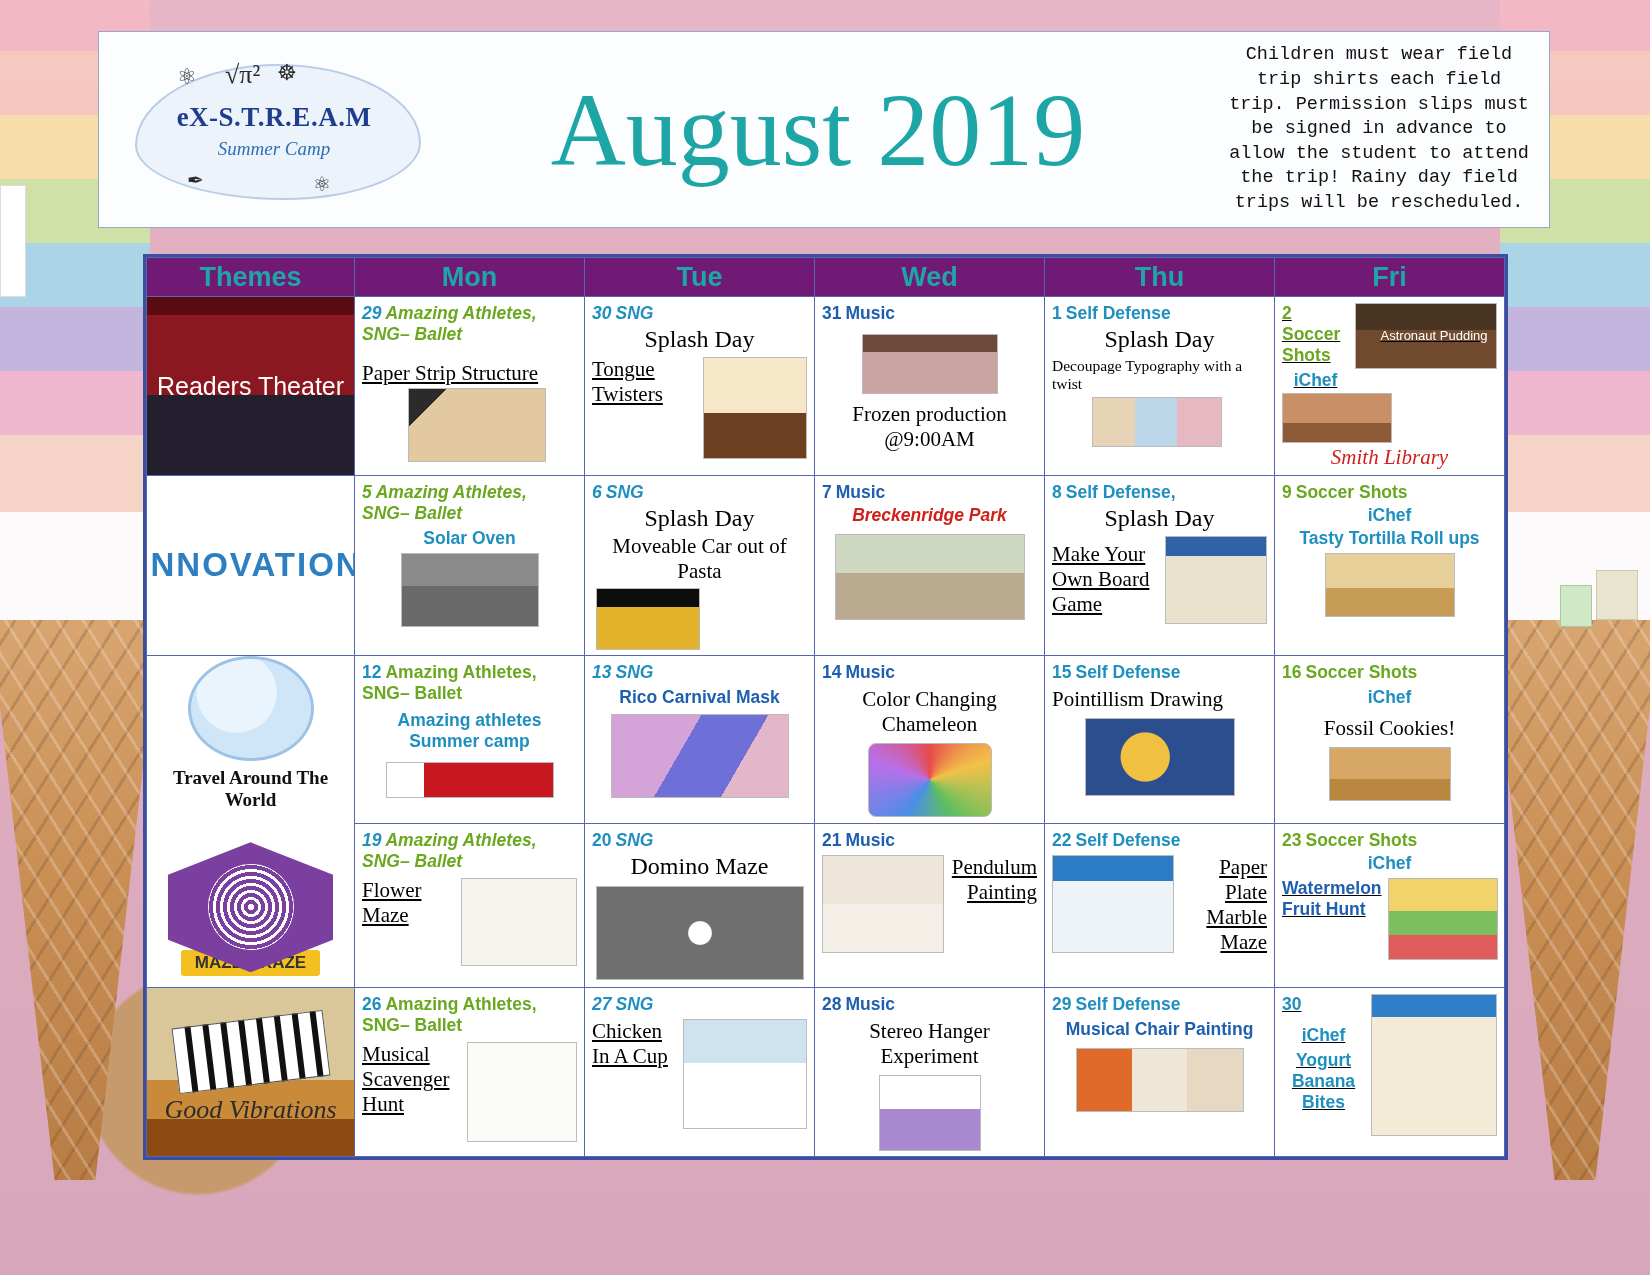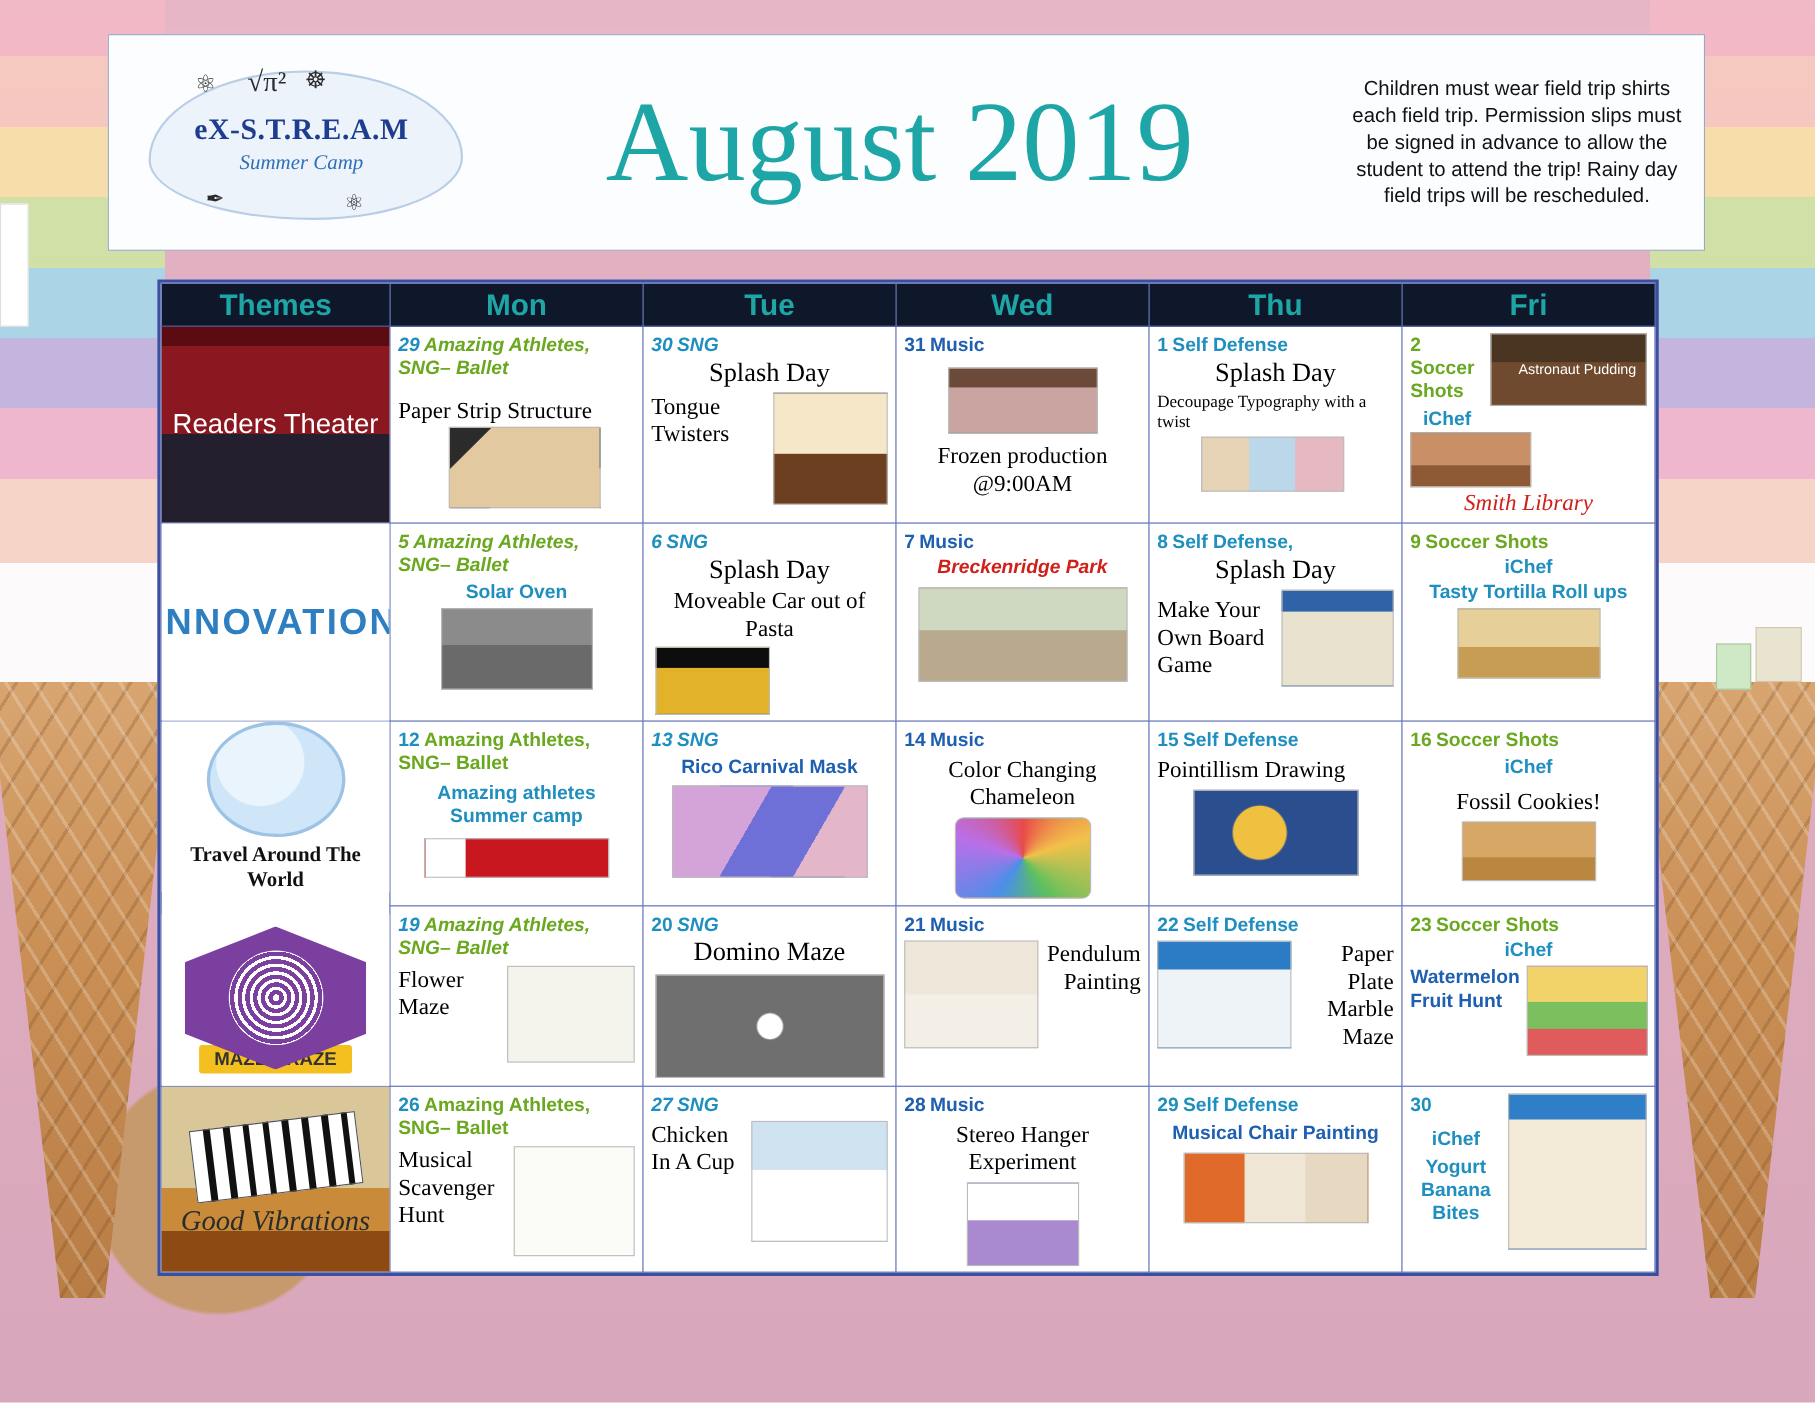--- a/index.html
+++ b/index.html
@@ -56,47 +56,47 @@
   .logo .sym{position:absolute;font-size:22px;color:#2b2b2b;}
   .logo .s1{left:60px;top:22px;}
   .logo .s2{left:108px;top:18px;font-size:26px;}
   .logo .s3{left:160px;top:18px;}
   .logo .s4{left:70px;top:126px;font-size:20px;}
   .logo .s5{left:196px;top:130px;font-size:20px;}
 
   .title{flex:1 1 auto;text-align:center;color:#1ea6a6;
      font-family:"Liberation Serif",serif;font-size:104px;line-height:1;margin-left:-30px;}
   .note{width:300px;flex:0 0 auto;padding-right:20px;text-align:center;
-     font-family:Liberation Sans, sans-serif;font-size:18.5px;line-height:1.33;color:#111;}
+     font-family:Liberation Mono, monospace;font-size:18.5px;line-height:1.33;color:#111;}
 
   
   .cal{position:absolute;left:143px;top:254px;width:1365px;height:906px;
      border:3px solid #3b4ea0;box-sizing:border-box;background:#fff;}
   table{border-collapse:collapse;width:100%;height:100%;table-layout:fixed;}
   th,td{border:1px solid #5566b0;vertical-align:top;padding:0;}
-  thead th{height:38px;background:#0f172a;color:#1ea6a6;font-size:27px;font-weight:bold;
+  thead th{height:38px;background:#701a75;color:#1ea6a6;font-size:27px;font-weight:bold;
      font-family:"Liberation Sans",sans-serif;text-align:center;vertical-align:middle;}
   thead th.themes{color:#1ea6a6;}
   col.c0{width:208px;}
   col.cd{width:auto;}
 
   .cell{position:relative;height:100%;box-sizing:border-box;padding:6px 7px 4px 7px;}
   .dnum{font-family:"Liberation Sans",sans-serif;font-size:17.5px;font-weight:bold;}
   .act{font-family:"Liberation Sans",sans-serif;font-size:17.5px;font-weight:bold;}
   .teal{color:#1f8fbf;}
   .green{color:#6aa81f;}
   .ital{font-style:italic;}
   .ser{font-family:"Liberation Serif",serif;font-weight:normal;}
   .big{font-size:24px;}
   .mid{font-size:21px;}
   .small{font-size:15.5px;}
   .center{text-align:center;}
   .red{color:#d0201a;}
   .blue{color:#1f5fb0;}
-  .row1{display:flex;gap:6px;align-items:flex-start;}
+  .row1{display:flex;gap:6px;align-items:flex-start;text-decoration:underline;}
   .txt{flex:1 1 auto;}
   .ph{flex:0 0 auto;border:1px solid #bbb;background:#e9eef3;overflow:hidden;position:relative;padding-left:16px;}
   .ph.label{display:flex;align-items:center;justify-content:center;text-align:center;color:#fff;
      font-family:"Liberation Sans",sans-serif;font-size:22px;line-height:1.15;}
   .swatch{background:#dfe6ee;}
   
   .theme{padding:0;height:100%;position:relative;}
   .theme .tbox{position:absolute;left:0;right:0;top:0;bottom:0;display:flex;flex-direction:column;
      align-items:center;justify-content:center;overflow:hidden;}
   .t-theatre{background:linear-gradient(180deg,#5a0c12 0 10%,#8b1720 10% 55%,#241f2e 55% 100%);}

